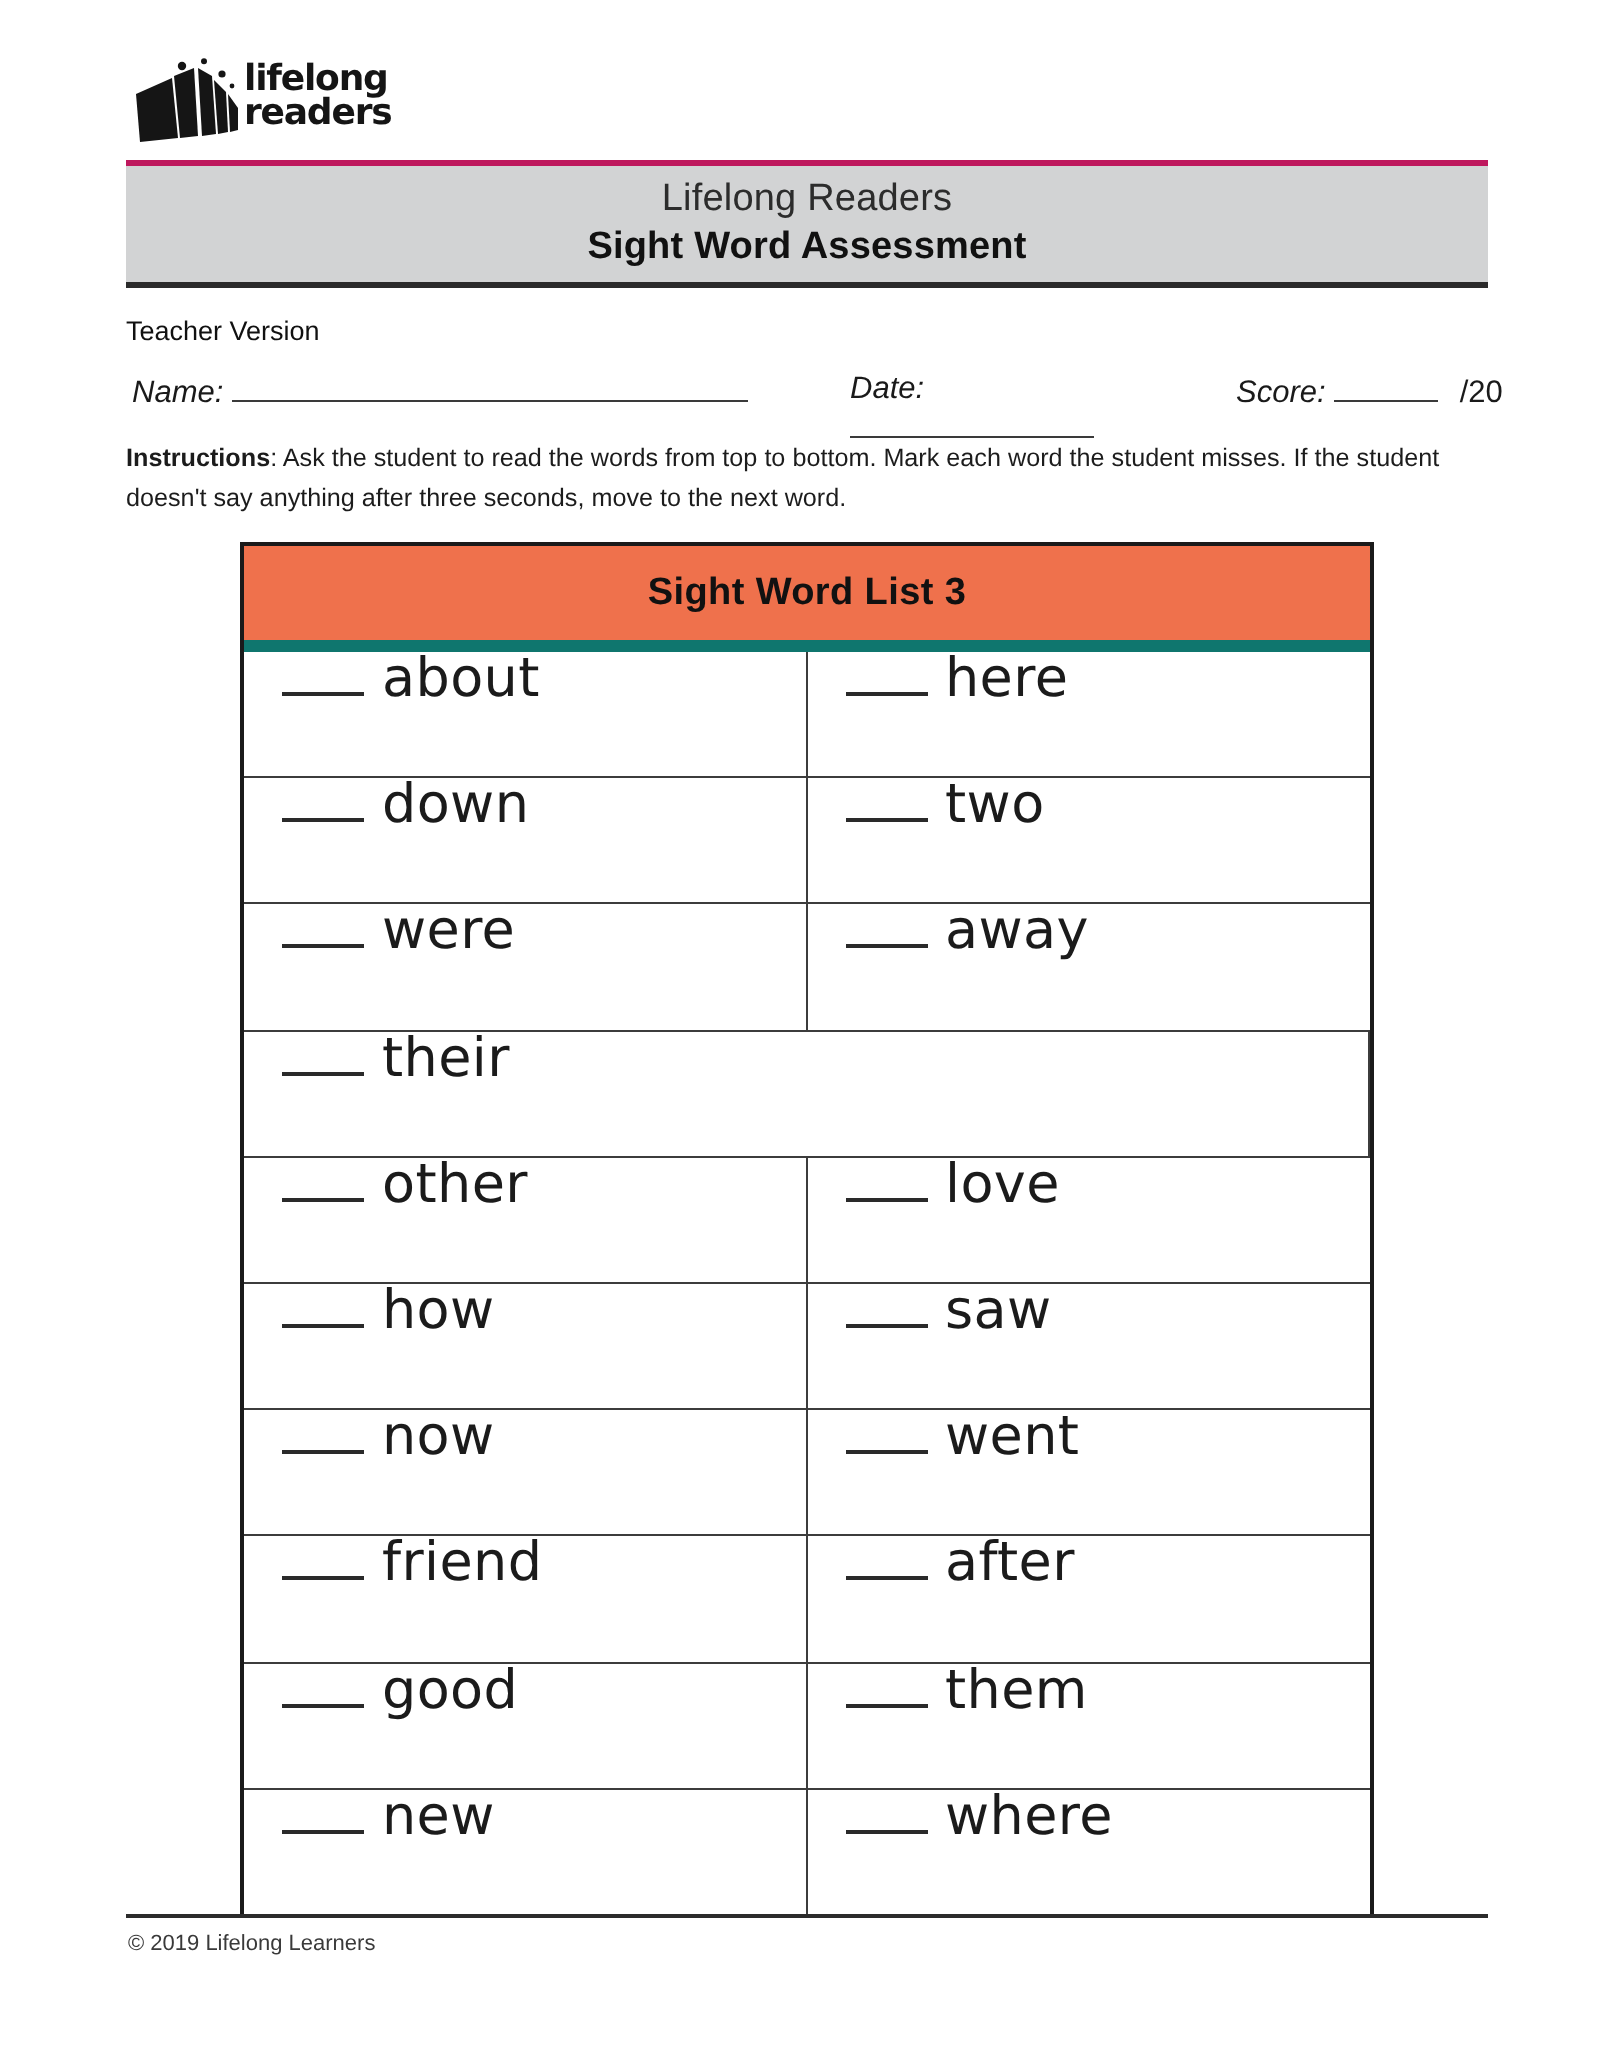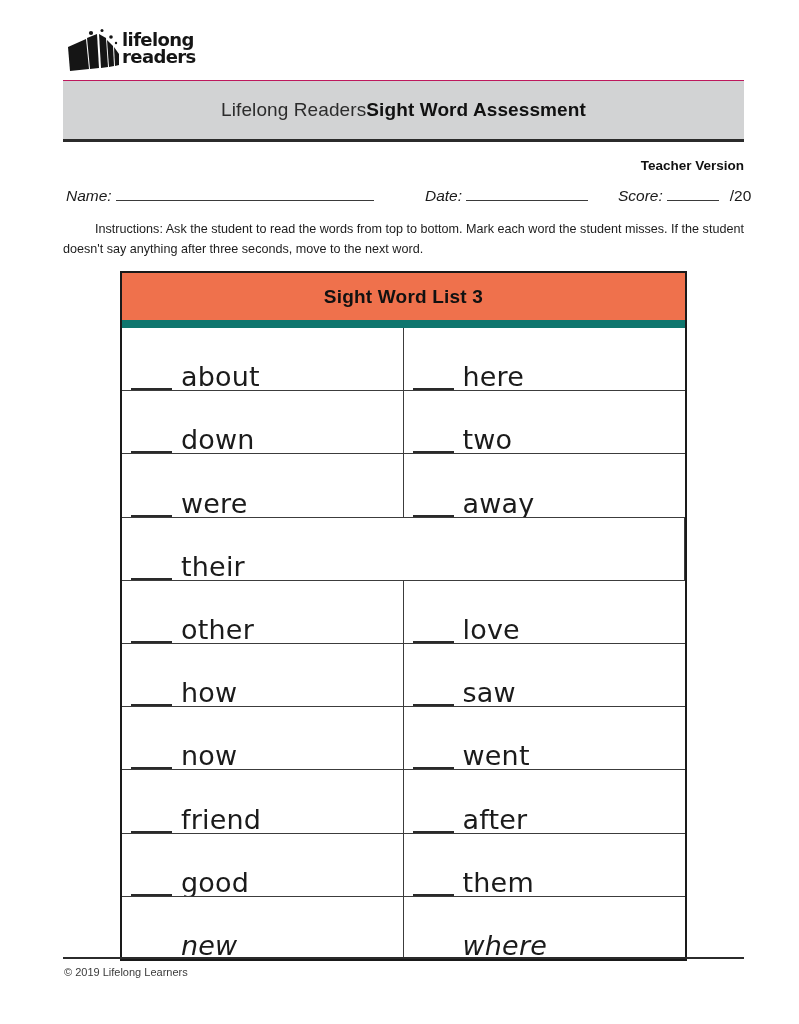--- a/index.html
+++ b/index.html
@@ -53,25 +53,25 @@
   .logo-type span { display: block; }
 
   
   .banner {
     position: absolute;
     left: 59px;
     top: 80px;
     width: 681px;
     height: 58px;
     background: #d2d3d4;
-    border-top: 1px solid #be185d;
+    border-top: 3px solid #be185d;
     border-bottom: 3px solid #2b2b2b;
     box-sizing: content-box;
     display: flex;
-    flex-direction: row;
+    flex-direction: column;
     align-items: center;
     justify-content: center;
   }
   .banner-line1 {
     font-size: 19px;
     font-weight: normal;
     color: #2c2c2c;
     letter-spacing: 0.1px;
     line-height: 1.25;
   }
@@ -82,23 +82,23 @@
     letter-spacing: 0.1px;
     line-height: 1.3;
   }
 
   
   .version {
     position: absolute;
     left: 59px;
     top: 158px;
     width: 681px;
-    text-align: right;
+    text-align: left;
     font-size: 13.5px;
-    font-weight: bold;
+    font-weight: normal;
     color: #111;
   }
 
   
   .fieldline {
     position: absolute;
     left: 62px;
     top: 186px;
     width: 680px;
     height: 24px;
@@ -113,74 +113,74 @@
     white-space: nowrap;
   }
   .field-label { margin-right: 4px; font-style: italic; }
   .rule {
     display: inline-block;
     border-bottom: 1.3px solid #3a3a3a;
     height: 14px;
   }
   .field-name  { left: 0px; }
   .field-name .rule  { width: 258px; }
-  .field-date  { left: 359px; }
+  .field-date  { left: 359px; flex-direction: column; }
   .field-date .rule  { width: 122px; }
   .field-score { left: 552px; }
   .field-score .rule { width: 52px; }
   .field-score .suffix { margin-left: 11px; }
 
   
   .instructions {
     position: absolute;
     left: 59px;
     top: 220px;
     width: 686px;
     font-size: 12.6px;
     line-height: 1.55;
     color: #1c1c1c;
   }
-  .instructions b { font-weight: normal; margin-left: 32px; }
+  .instructions b { font-weight: bold; }
 
   
   .table {
     position: absolute;
     left: 116px;
     top: 271px;
     width: 567px;
     border: 2px solid #1a1a1a;
     box-sizing: border-box;
     background: #fff;
   }
   .table-header {
     background: #ef714c;
-    border-bottom: 8px solid #0f766e;
+    border-bottom: 6px solid #0f766e;
     height: 47px;
     display: flex;
     align-items: center;
     justify-content: center;
   }
   .table-header-title {
     font-size: 19px;
     font-weight: bold;
     color: #111;
     letter-spacing: 0.2px;
   }
   .row {
     display: flex;
     height: 62.2px;
     border-bottom: 1.5px solid #3c3c3c;
   }
-  .row:last-child { border-bottom: none; font-style: italic; }
+  .row:last-child { border-bottom: none; }
   .cell {
     flex: 1 1 50%;
     display: flex;
-    align-items: flex-end;
+    align-items: flex-start;
     box-sizing: border-box;
-    padding-left: 9px;
+    padding-left: 19px;
     overflow: hidden;
   }
   .cell-left { border-right: 1.5px solid #3c3c3c; }
   .blank {
     display: inline-block;
     width: 41px;
     border-bottom: 2px solid #2a2a2a;
     height: 20px;
     margin-right: 9px;
     flex: 0 0 auto;

